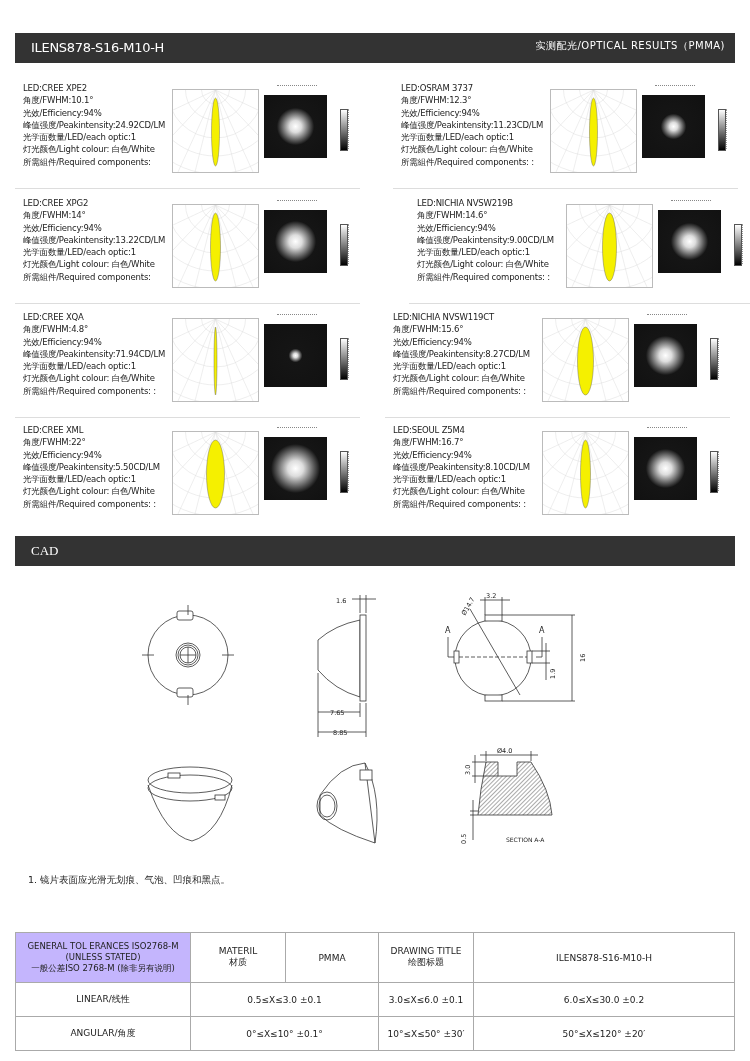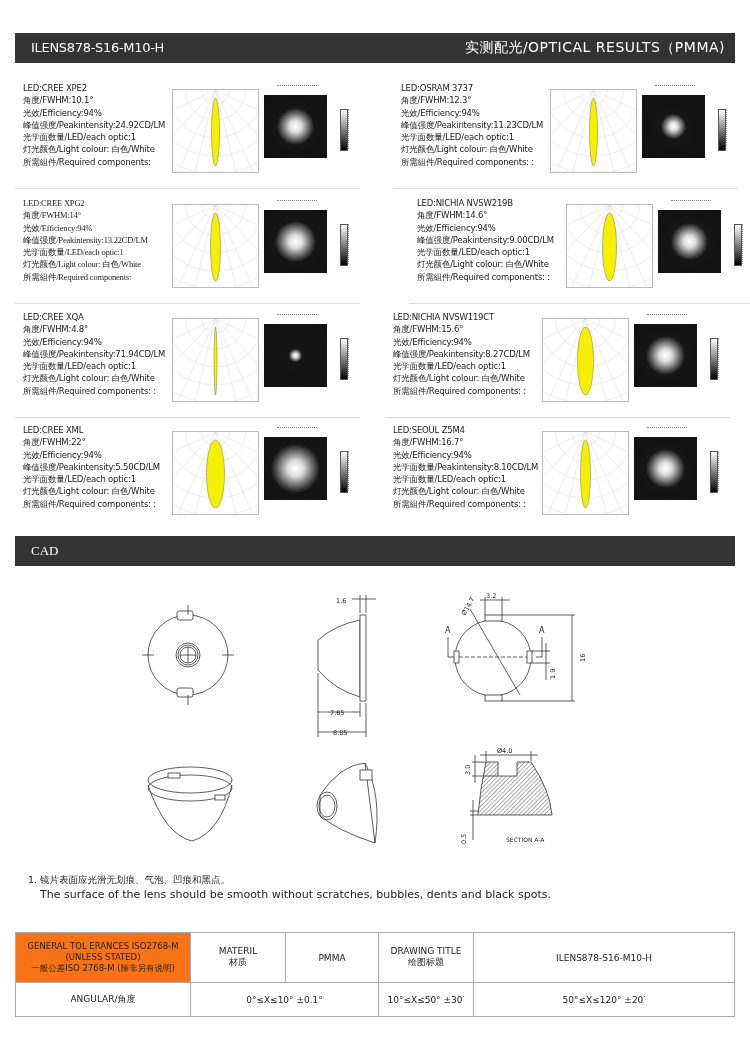--- a/index.html
+++ b/index.html
@@ -1,20 +1,20 @@
 <!DOCTYPE html>
 <html><head>
 <meta charset="utf-8">
 <style>
   html, body { margin:0; padding:0; background:#fff; }
   body { width:750px; height:1061px; position:relative; overflow:hidden; font-family:"DejaVu Sans", sans-serif; color:#222; }
   .bar { position:absolute; left:15px; width:720px; background:#333; color:#fff; box-sizing:border-box; }
   .bar1 { top:33px; height:30px; }
   .bar1 .l { position:absolute; left:16px; top:7px; font-size:13px; letter-spacing:-0.3px; }
-  .bar1 .r { position:absolute; right:10px; top:6px; font-size:14px; letter-spacing:0.5px; }
+  .bar1 .r { position:absolute; right:10px; top:6px; font-size:10px; letter-spacing:0.5px; }
   .bar2 { top:536px; height:30px; }
   .bar2 .l { position:absolute; left:16px; top:7px; font-size:13px;font-family:Liberation Serif, serif; }
 
   .cell { position:absolute; width:352px; height:112px; }
   .cell .info { position:absolute; left:8px; top:5px; font-size:8.5px; line-height:12.3px; color:#222; white-space:nowrap; letter-spacing:-0.2px; }
   .cell .polar { position:absolute; left:157px; top:12px; width:85px; height:82px; border:1px solid #bbb; background:#fff; overflow:hidden; }
   .cell .map { position:absolute; left:249px; top:18px; width:63px; height:63px; background:#111; }
   .cell .map-title { position:absolute; left:262px; top:8px; width:40px; height:3px; border-top:1px dotted #888; }
   .cell .cbar { position:absolute; left:325px; top:32px; width:6px; height:40px; background:linear-gradient(#fff,#000); border:1px solid #555; }
   .cell .ticks { position:absolute; left:333px; top:32px; width:6px; height:40px; border-left:1px dotted #999; }
@@ -22,21 +22,21 @@
   .polar svg { width:100%; height:100%; }
 
   .cad { position:absolute; }
   .note { position:absolute; left:28px; top:872px; font-size:9.5px; line-height:15px; color:#222; }
   .note .en { padding-left:12px; font-size:11px; }
 
   table.tol { position:absolute; left:15px; top:932px; width:720px; border-collapse:collapse; font-size:9px; color:#222; }
   table.tol td { border:1px solid #aaa; text-align:center; vertical-align:middle; padding:2px; }
   table.tol tr.r1 td { height:45px; }
   table.tol tr.r2 td, table.tol tr.r3 td { height:29px; }
-  table.tol td.hdr { background:#f97316; font-size:8.5px; line-height:11px; }
+  table.tol td.hdr { background:#c4b5fd; font-size:8.5px; line-height:11px; }
 </style>
 </head>
 <body>
 
 <div class="bar bar1">
   <span class="l">ILENS878-S16-M10-H</span>
   <span class="r">实测配光/OPTICAL RESULTS（PMMA)</span>
 </div>
 
 <div id="cells">
@@ -105,21 +105,21 @@
         </g>
         <ellipse class="lobe" cx="42.5" cy="42" rx="4" ry="34" fill="#f5f000" stroke="#555" stroke-width="0.4"></ellipse>
       </svg>
     </div>
     <div class="map-title"></div>
     <div class="map" style="background: radial-gradient(circle, rgb(255, 255, 255) 0%, rgb(221, 221, 221) 9.1%, rgb(85, 85, 85) 22.1%, rgb(21, 21, 21) 28.6%, rgb(17, 17, 17) 100%);"></div>
     <div class="cbar"></div>
     <div class="ticks"></div>
     <div class="sep"></div>
   </div>
-    <div class="cell" style="left: 15px; top: 192px; font-family: Liberation Serif, serif;">
+    <div class="cell" style="left: 15px; top: 192px;">
     <div class="info">
       <div class="f-led">LED:CREE  XPG2</div>
       <div class="f-fwhm">角度/FWHM:14°</div>
       <div class="f-eff">光效/Efficiency:94%</div>
       <div class="f-peak">峰值强度/Peakintensity:13.22CD/LM</div>
       <div class="f-count">光学面数量/LED/each optic:1</div>
       <div class="f-col">灯光颜色/Light colour: 白色/White</div>
       <div class="f-comp">所需組件/Required components:</div>
     </div>
     <div class="polar">
@@ -290,21 +290,21 @@
     <div class="map" style="background: radial-gradient(circle, rgb(255, 255, 255) 0%, rgb(221, 221, 221) 17.5%, rgb(85, 85, 85) 42.5%, rgb(21, 21, 21) 55%, rgb(17, 17, 17) 100%);"></div>
     <div class="cbar"></div>
     <div class="ticks"></div>
 
   </div>
     <div class="cell" style="left: 385px; top: 419px; text-decoration: underline;">
     <div class="info">
       <div class="f-led">LED:SEOUL Z5M4</div>
       <div class="f-fwhm">角度/FWHM:16.7°</div>
       <div class="f-eff">光效/Efficiency:94%</div>
-      <div class="f-peak">光学面数量/Peakintensity:8.10CD/LM</div>
+      <div class="f-peak">峰值强度/Peakintensity:8.10CD/LM</div>
       <div class="f-count">光学面数量/LED/each optic:1</div>
       <div class="f-col">灯光颜色/Light colour: 白色/White</div>
       <div class="f-comp">所需組件/Required components: :</div>
     </div>
     <div class="polar">
       <svg viewBox="0 0 85 82" preserveAspectRatio="none">
         <g stroke="#ddd" stroke-width="0.5" fill="none">
           <circle cx="42.5" cy="0" r="14"></circle>
           <circle cx="42.5" cy="0" r="30"></circle>
           <circle cx="42.5" cy="0" r="48"></circle>
@@ -433,21 +433,20 @@
     <text x="419" y="48" font-size="8">A</text>
     <text x="377" y="168">Ø4.0</text>
     <text x="340" y="190" transform="rotate(-90 345 185)">3.0</text>
     <text x="337" y="260" transform="rotate(-90 341 255)">0.5</text>
     <text x="386" y="257" font-size="6">SECTION A-A</text>
   </g>
 </svg>
 
 <div class="note">
   <div>1. 镜片表面应光滑无划痕、气泡、凹痕和黑点。</div>
-  <div class="en">The surface of the lens should be smooth without scratches, bubbles, dents and black spots.</div>
 </div>
 
 <table class="tol">
   <tbody>
       <tr class="r1">
     <td class="hdr" style="width:170px">
       <div>GENERAL TOL ERANCES ISO2768-M</div>
       <div>(UNLESS STATED)</div>
       <div>一般公差ISO 2768-M (除非另有说明)</div>
     </td>
@@ -455,20 +454,26 @@
       <div>MATERIL</div>
       <div>材质</div>
     </td>
     <td style="width:88px">PMMA</td>
     <td style="width:90px">
       <div>DRAWING TITLE</div>
       <div>绘图标题</div>
     </td>
     <td colspan="2">ILENS878-S16-M10-H</td>
   </tr>
+  <tr class="r2">
+    <td>LINEAR/线性</td>
+    <td colspan="2">0.5≤X≤3.0    ±0.1</td>
+    <td colspan="2">3.0≤X≤6.0    ±0.1</td>
+    <td>6.0≤X≤30.0    ±0.2</td>
+  </tr>
   <tr class="r3">
     <td>ANGULAR/角度</td>
     <td colspan="2">0°≤X≤10°    ±0.1°</td>
     <td colspan="2">10°≤X≤50°    ±30′</td>
     <td>50°≤X≤120°    ±20′</td>
   </tr>
 </tbody>
   </table>
 
 </body></html>

